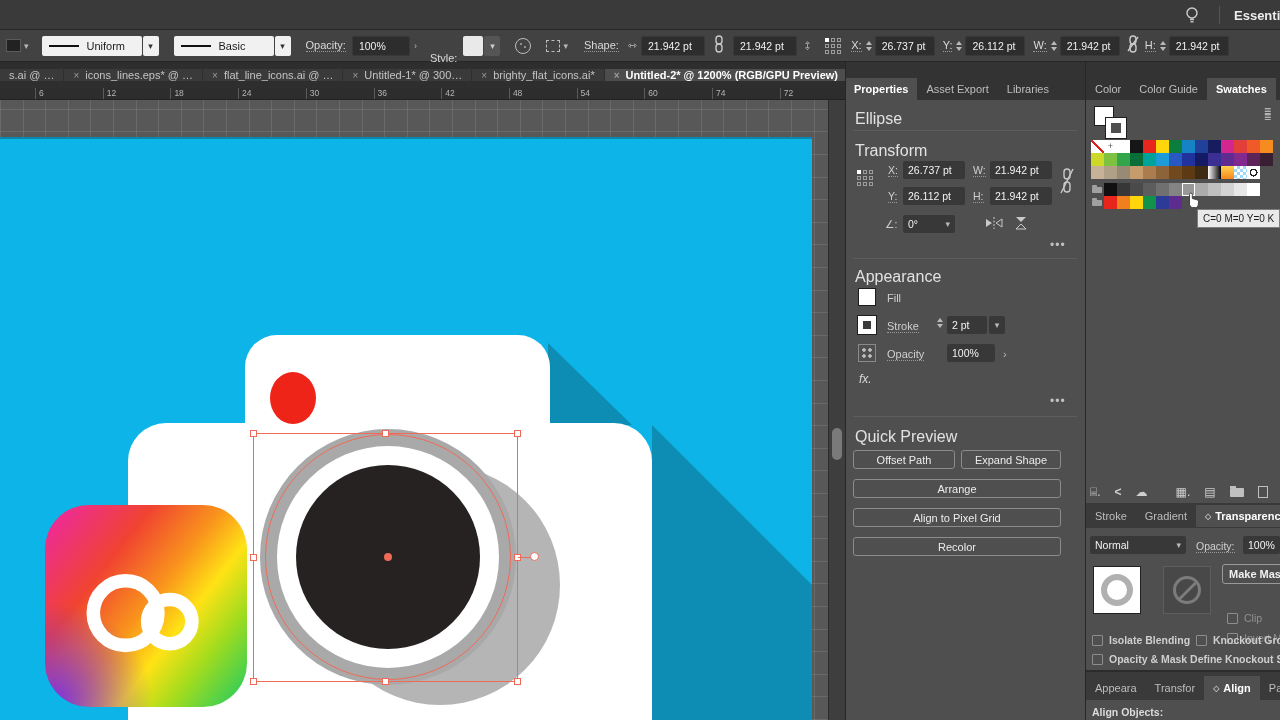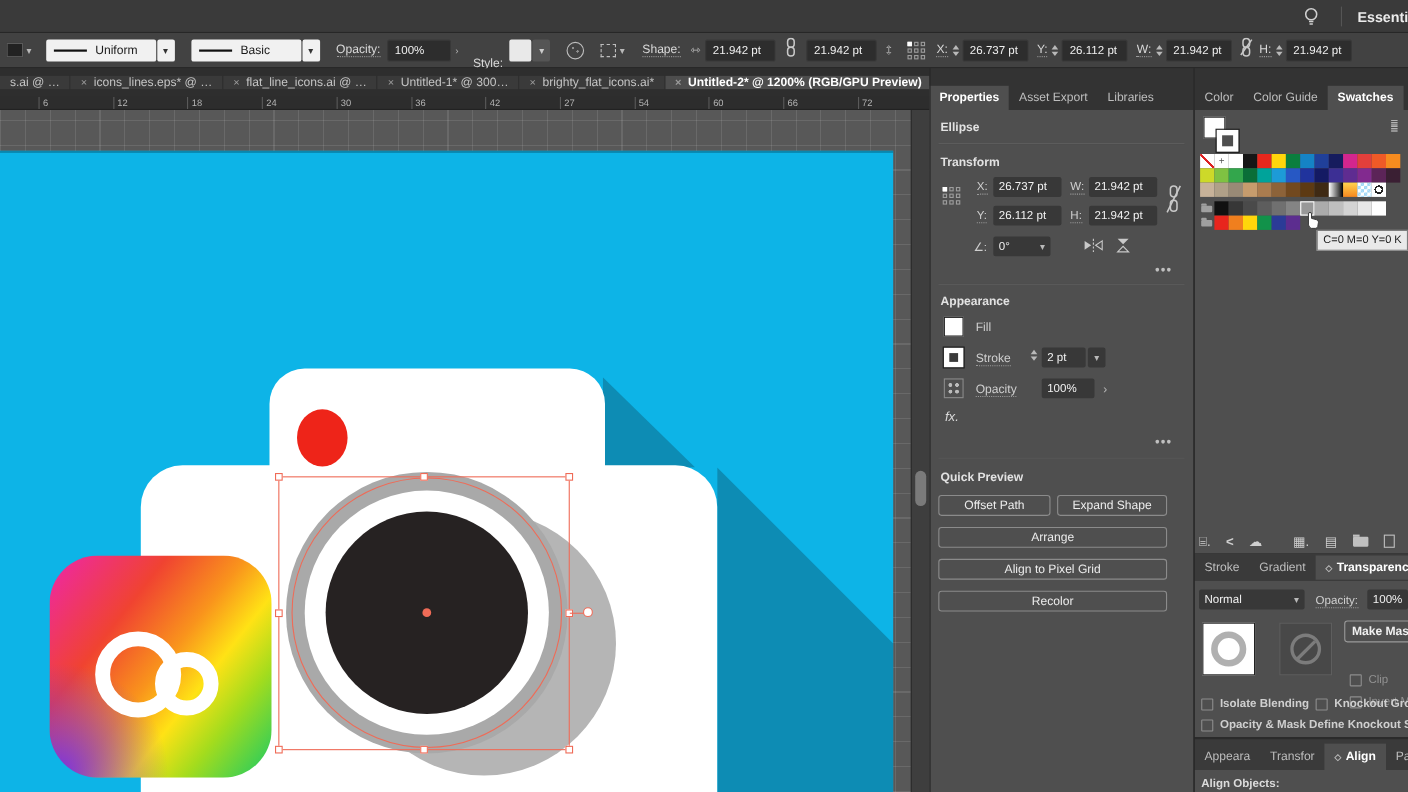--- a/index.html
+++ b/index.html
@@ -104,21 +104,21 @@
              border-left:1px solid #2c2c2c; }
   #vscroll .thumb { position:absolute; left:3px; top:328px; width:10px; height:32px; background:#7a7a7a; border-radius:5px; }
 
   
   .vdiv { position:absolute; top:62px; width:1px; height:658px; background:#272727; }
   .ptabs { position:absolute; display:flex; align-items:stretch; height:22px; }
   .ptab { display:flex; align-items:center; padding:0 9px; font-size:11px; color:#bdbdbd;
           background:transparent; white-space:nowrap; }
   .ptab.active { background:#4f4f4f; color:#ffffff; font-weight:bold; }
   .panel-body { position:absolute; background:#4f4f4f; }
-  .sec-head { color:#e2e2e2; font-size:11px;font-weight:bold; }
+  .sec-head { color:#e2e2e2; font-size:16px; }
   .p-label { color:#cfcfcf; font-size:10.5px; }
   .p-label.u { border-bottom:1px dotted #9a9a9a; }
   .field { background:#383838; border-radius:2px; height:18px; color:#f2f2f2; font-size:10.5px;
            display:flex; align-items:center; padding:0 5px; }
   .hr { position:absolute; left:8px; right:8px; height:1px; background:#424242; border-bottom:1px solid #5c5c5c; }
   .dots3 { color:#c0c0c0; font-size:12px; letter-spacing:1px; }
   .qbtn { position:absolute; border:1px solid #8b8b8b; border-radius:3px; background:transparent;
           color:#ececec; font-size:11px; display:flex; align-items:center; justify-content:center;
           font-family:"Liberation Sans",sans-serif; }
   .refgrid { display:inline-grid; grid-template-columns:repeat(3,4px); grid-gap:2px; }
@@ -329,30 +329,30 @@
       <div class="tick" style="left: 305.8px;">
         <span>30</span>
       </div>
       <div class="tick" style="left: 373.5px;">
         <span>36</span>
       </div>
       <div class="tick" style="left: 441.2px;">
         <span>42</span>
       </div>
       <div class="tick" style="left: 508.9px;">
-        <span>27</span>
+        <span>48</span>
       </div>
       <div class="tick" style="left: 576.6px;">
         <span>54</span>
       </div>
       <div class="tick" style="left: 644.3px;">
         <span>60</span>
       </div>
       <div class="tick" style="left: 712px;">
-        <span>66</span>
+        <span>74</span>
       </div>
       <div class="tick" style="left: 779.7px;">
         <span>72</span>
       </div>
     </div>
 
   <div id="viewport">
     <div class="grid"></div>
 
     <div id="artboard">

